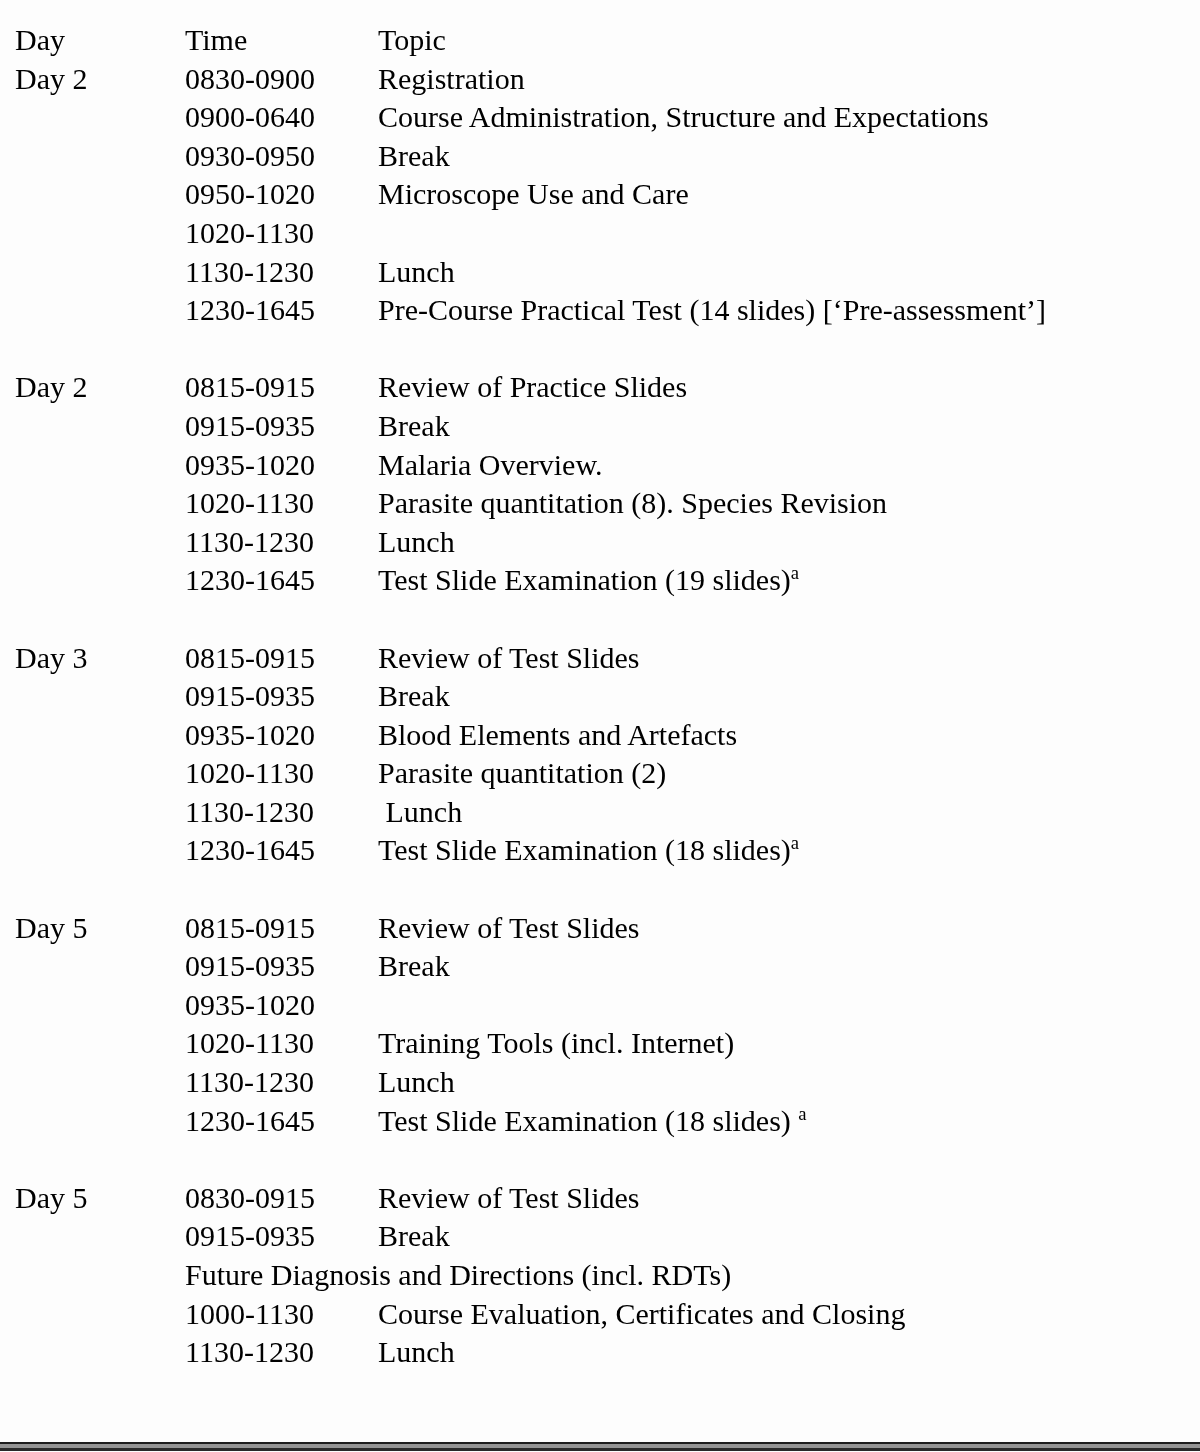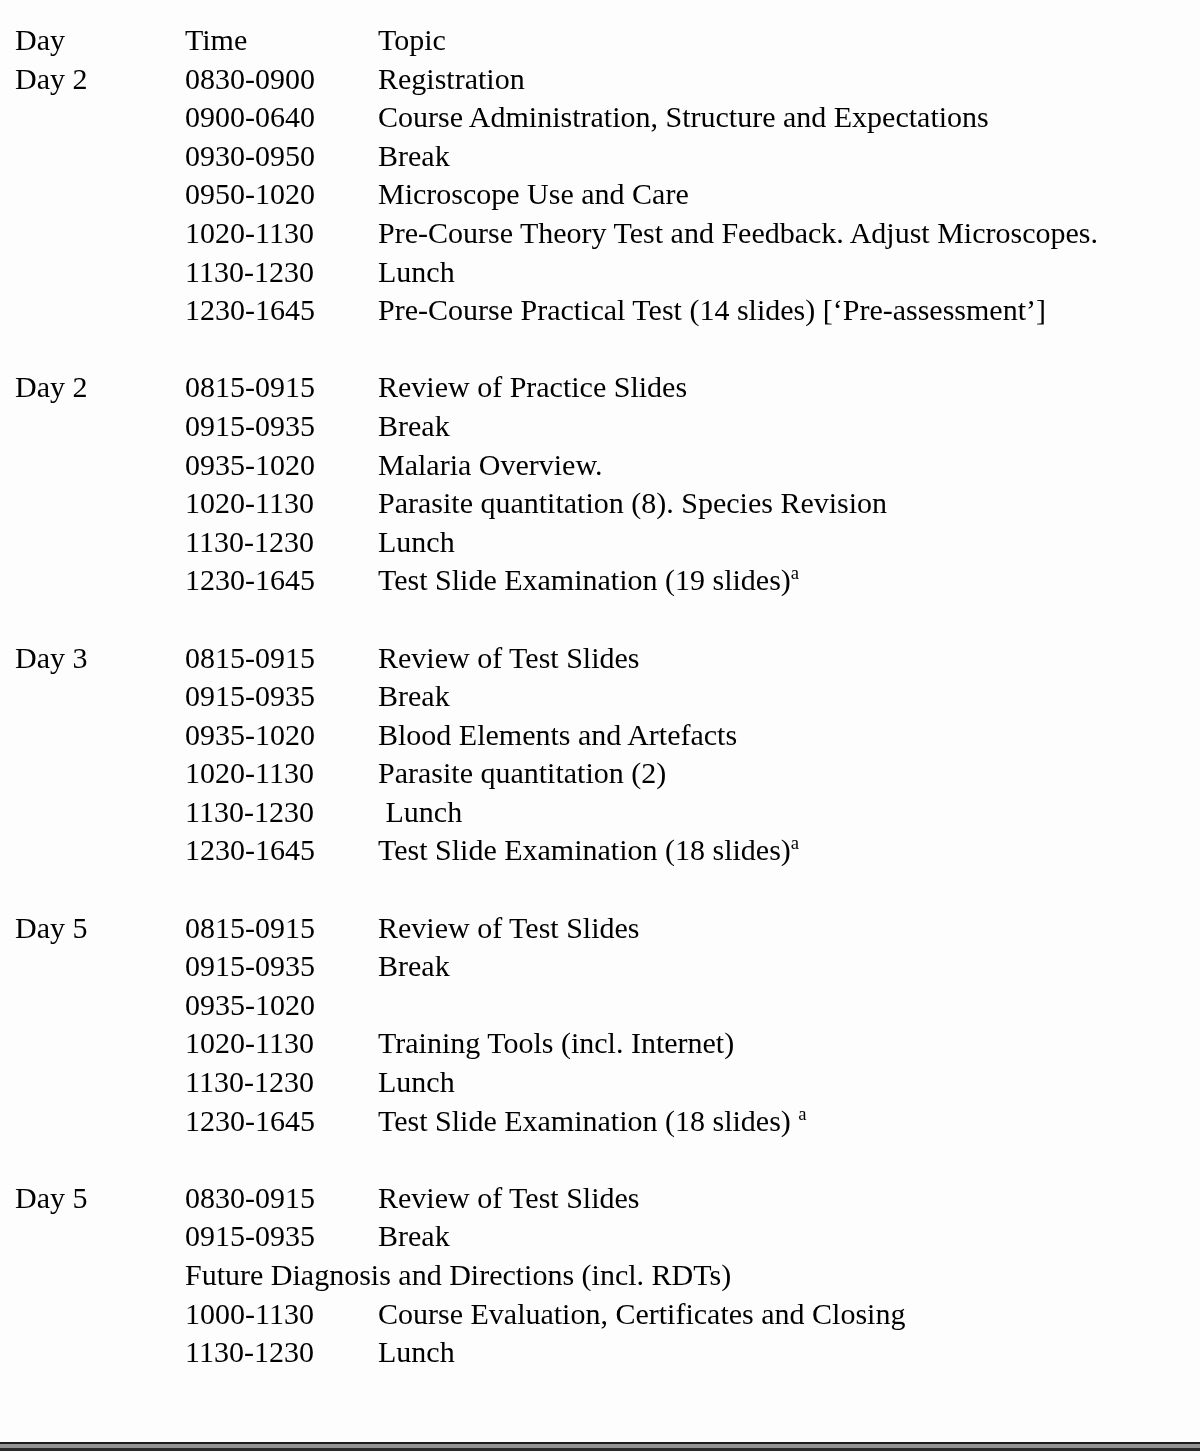--- a/index.html
+++ b/index.html
@@ -79,21 +79,20 @@
           <div class="cell"><span>Break</span></div>
         </div>
         <div class="schedule-row">
           <div class="cell"></div>
           <div class="cell">0950-1020</div>
           <div class="cell"><span>Microscope Use and Care</span></div>
         </div>
         <div class="schedule-row">
           <div class="cell"></div>
           <div class="cell">1020-1130</div>
-          <div class="cell"><span>Pre-Course Theory Test and Feedback. Adjust Microscopes.</span></div>
         </div>
         <div class="schedule-row">
           <div class="cell"></div>
           <div class="cell">1130-1230</div>
           <div class="cell"><span>Lunch</span></div>
         </div>
         <div class="schedule-row">
           <div class="cell"></div>
           <div class="cell">1230-1645</div>
           <div class="cell"><span>Pre-Course Practical Test (14 slides) [‘Pre-assessment’]</span></div>

